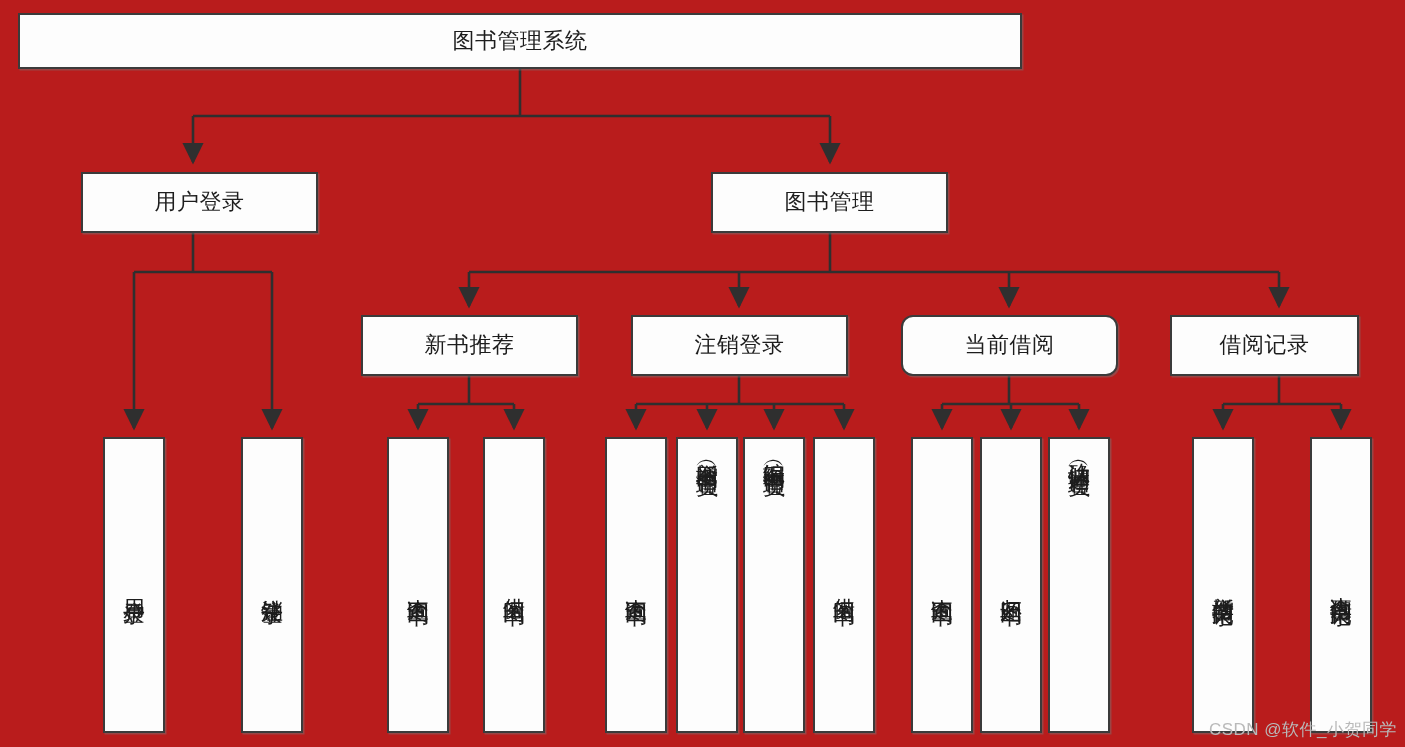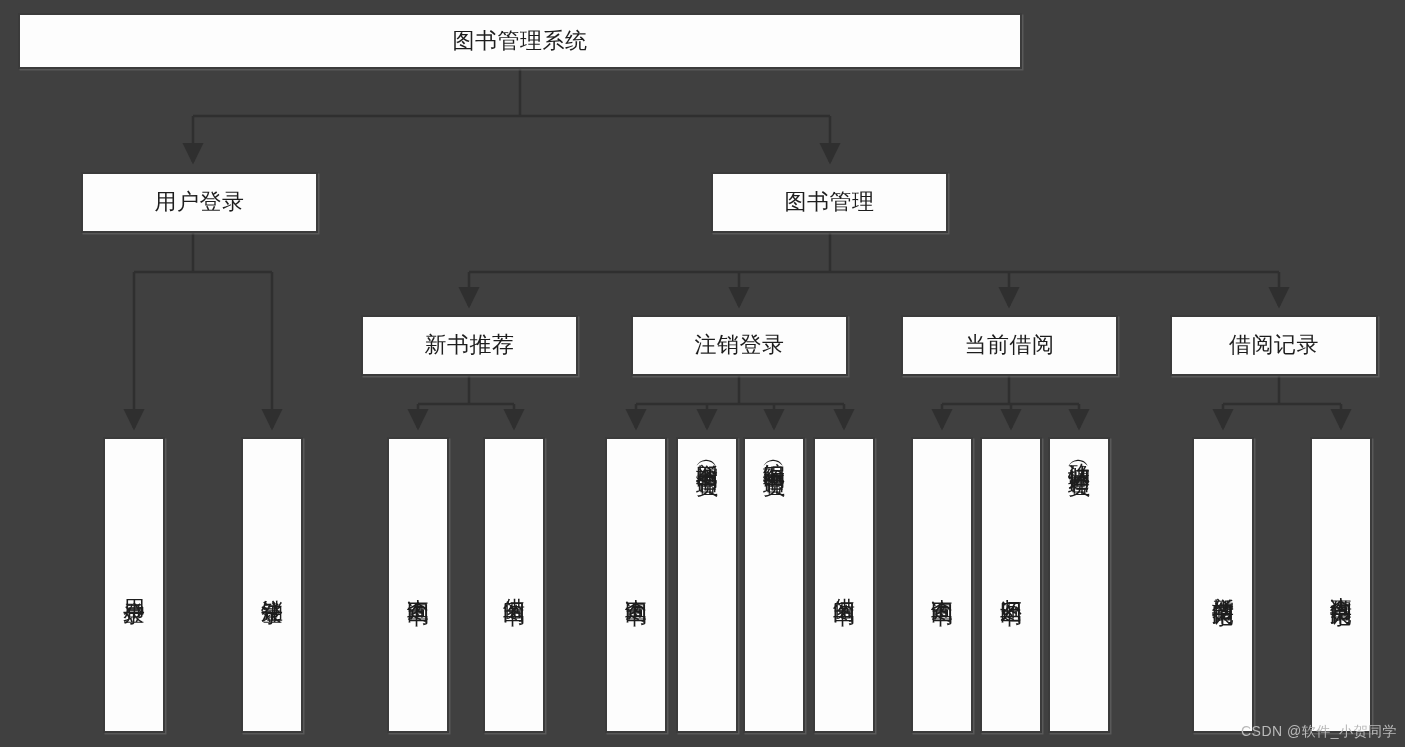--- a/index.html
+++ b/index.html
@@ -4,21 +4,21 @@
 <style>
   html, body {
     margin: 0;
     padding: 0;
     background: #ffffff;
   }
   #canvas {
     position: relative;
     width: 1405px;
     height: 747px;
-    background: #404040;
+    background: #b91c1c;
     font-family: "Liberation Sans", "DejaVu Sans", sans-serif;
     overflow: hidden;
   }
   #edges {
     position: absolute;
     left: 0;
     top: 0;
     width: 1405px;
     height: 747px;
     pointer-events: none;
@@ -55,21 +55,21 @@
     text-align: center;
   }
   .node.vertical.center-text {
     align-items: center;
     padding-top: 0;
   }
   #watermark {
     position: absolute;
     right: 8px;
     bottom: 6px;
-    font-size: 14px;
+    font-size: 17px;
     color: #b9b9b9;
     letter-spacing: 0.5px;
     white-space: nowrap;
     pointer-events: none;
   }
 </style>
 </head>
 <body>
 
 <div id="canvas">
@@ -135,24 +135,24 @@
   <div class="node horizontal" style="left:361px; top:315px; width:217px; height:61px;">
     <span class="label">新书推荐</span>
   </div>
 
   <div class="node horizontal" style="left:711px; top:172px; width:237px; height:61px;">
     <span class="label">图书管理</span>
   </div>
   <div class="node horizontal" style="left:631px; top:315px; width:217px; height:61px;">
     <span class="label">注销登录</span>
   </div>
-  <div class="node horizontal" style="left:901px; top:315px; width:217px; height:61px;">
+  <div class="node horizontal" style="left:901px; top:315px; width:217px; height:61px;border-radius:12px;">
     <span class="label">当前借阅</span>
   </div>
-  <div class="node horizontal" style="left:1170px; top:315px; width:208px; height:61px;">
+  <div class="node horizontal" style="left:1170px; top:315px; width:189px; height:61px;">
     <span class="label">借阅记录</span>
   </div>
 
   <div class="node vertical center-text" style="left:103px; top:437px; width:62px; height:296px;">
     <span class="label">用户登录</span>
   </div>
   <div class="node vertical center-text" style="left:241px; top:437px; width:62px; height:296px;">
     <span class="label">注销登录</span>
   </div>
 

